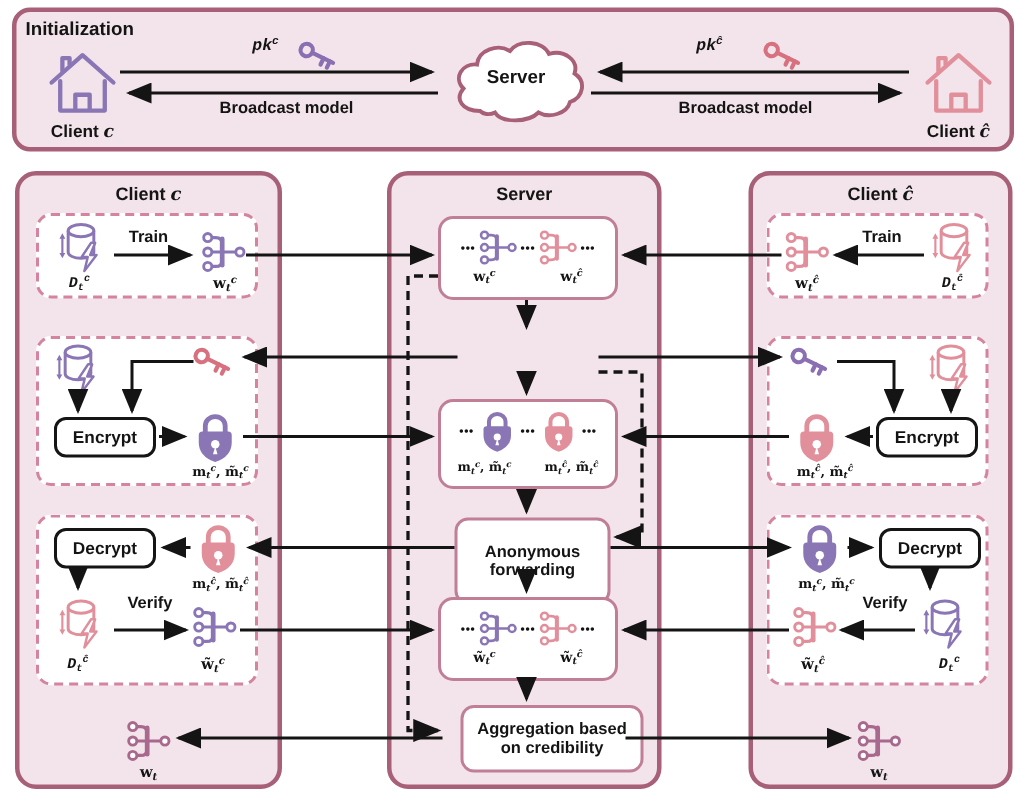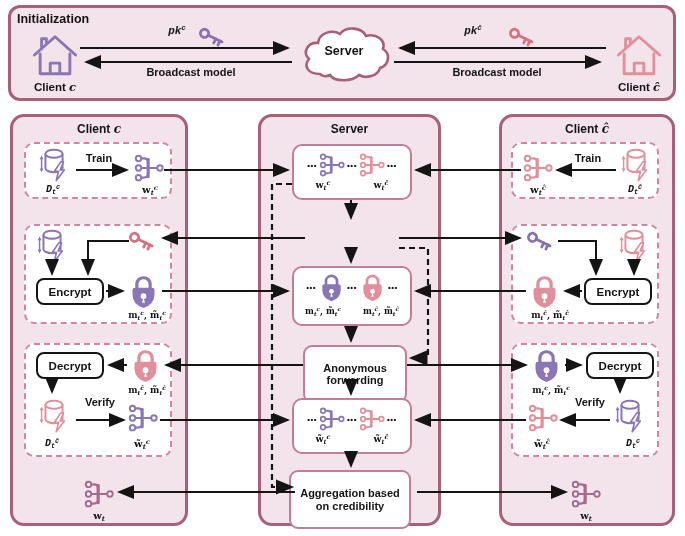--- a/index.html
+++ b/index.html
@@ -269,21 +269,21 @@
             </svg>
           </span>
         <span class="dots">•••</span>
       </div>
       <div class="lblrow" style="top:33px;">
         <span class="mathl" style="font-size:9.4px;">w̃<sub>t</sub><sup>c</sup></span>
         <span class="mathl" style="font-size:9.4px;">w̃<sub>t</sub><sup>ĉ</sup></span>
       </div>
     </div>
 
-    <div class="procbox" style="left:28px;top:353px;width:122px;height:59px;">Aggregation based on credibility</div>
+    <div class="procbox" style="left:46px;top:353px;width:122px;height:45px;">Aggregation based on credibility</div>
   </section>
 
   <section class="panel" style="left:499px;top:114px;width:176px;height:412px;">
     <div class="ttl" style="top:5px;">
       <span>Client</span>
       <span class="var">ĉ</span>
     </div>
 
     <div class="dashedbox" style="left:9px;top:25px;width:148px;height:57px;">
       <span class="icon pink" style="left:10px;top:10px;width:30px;height:28px;">

